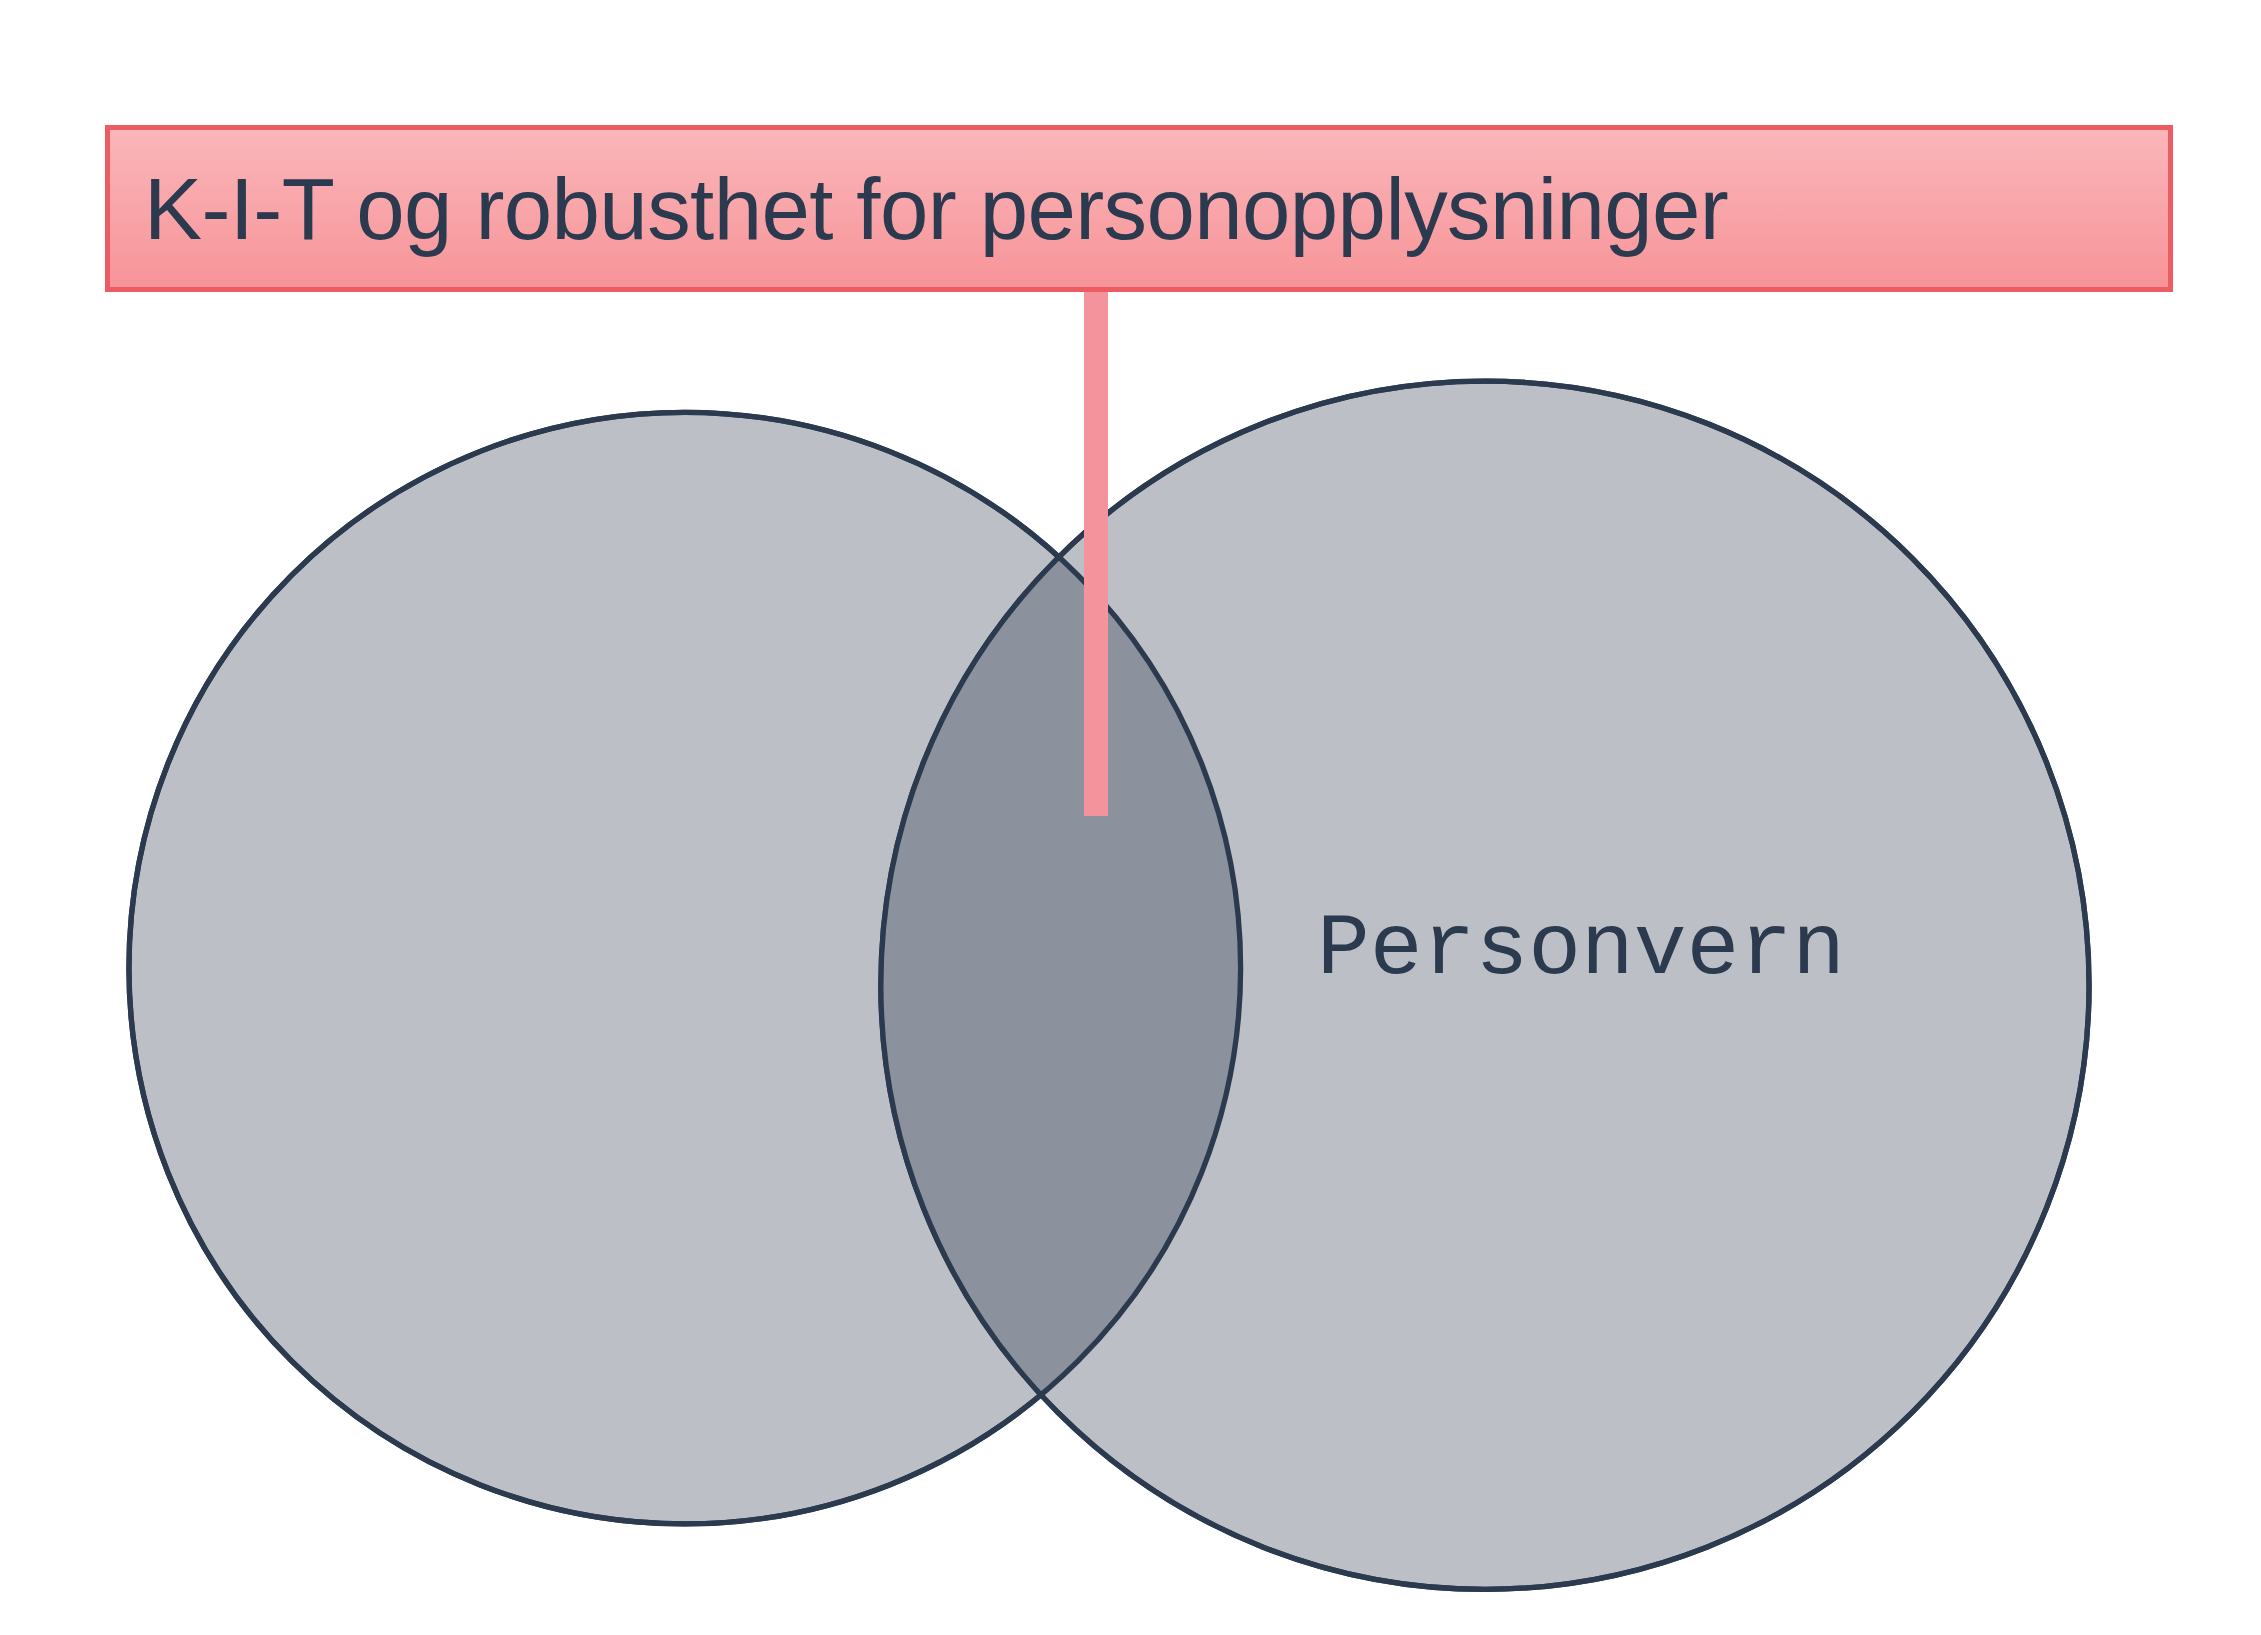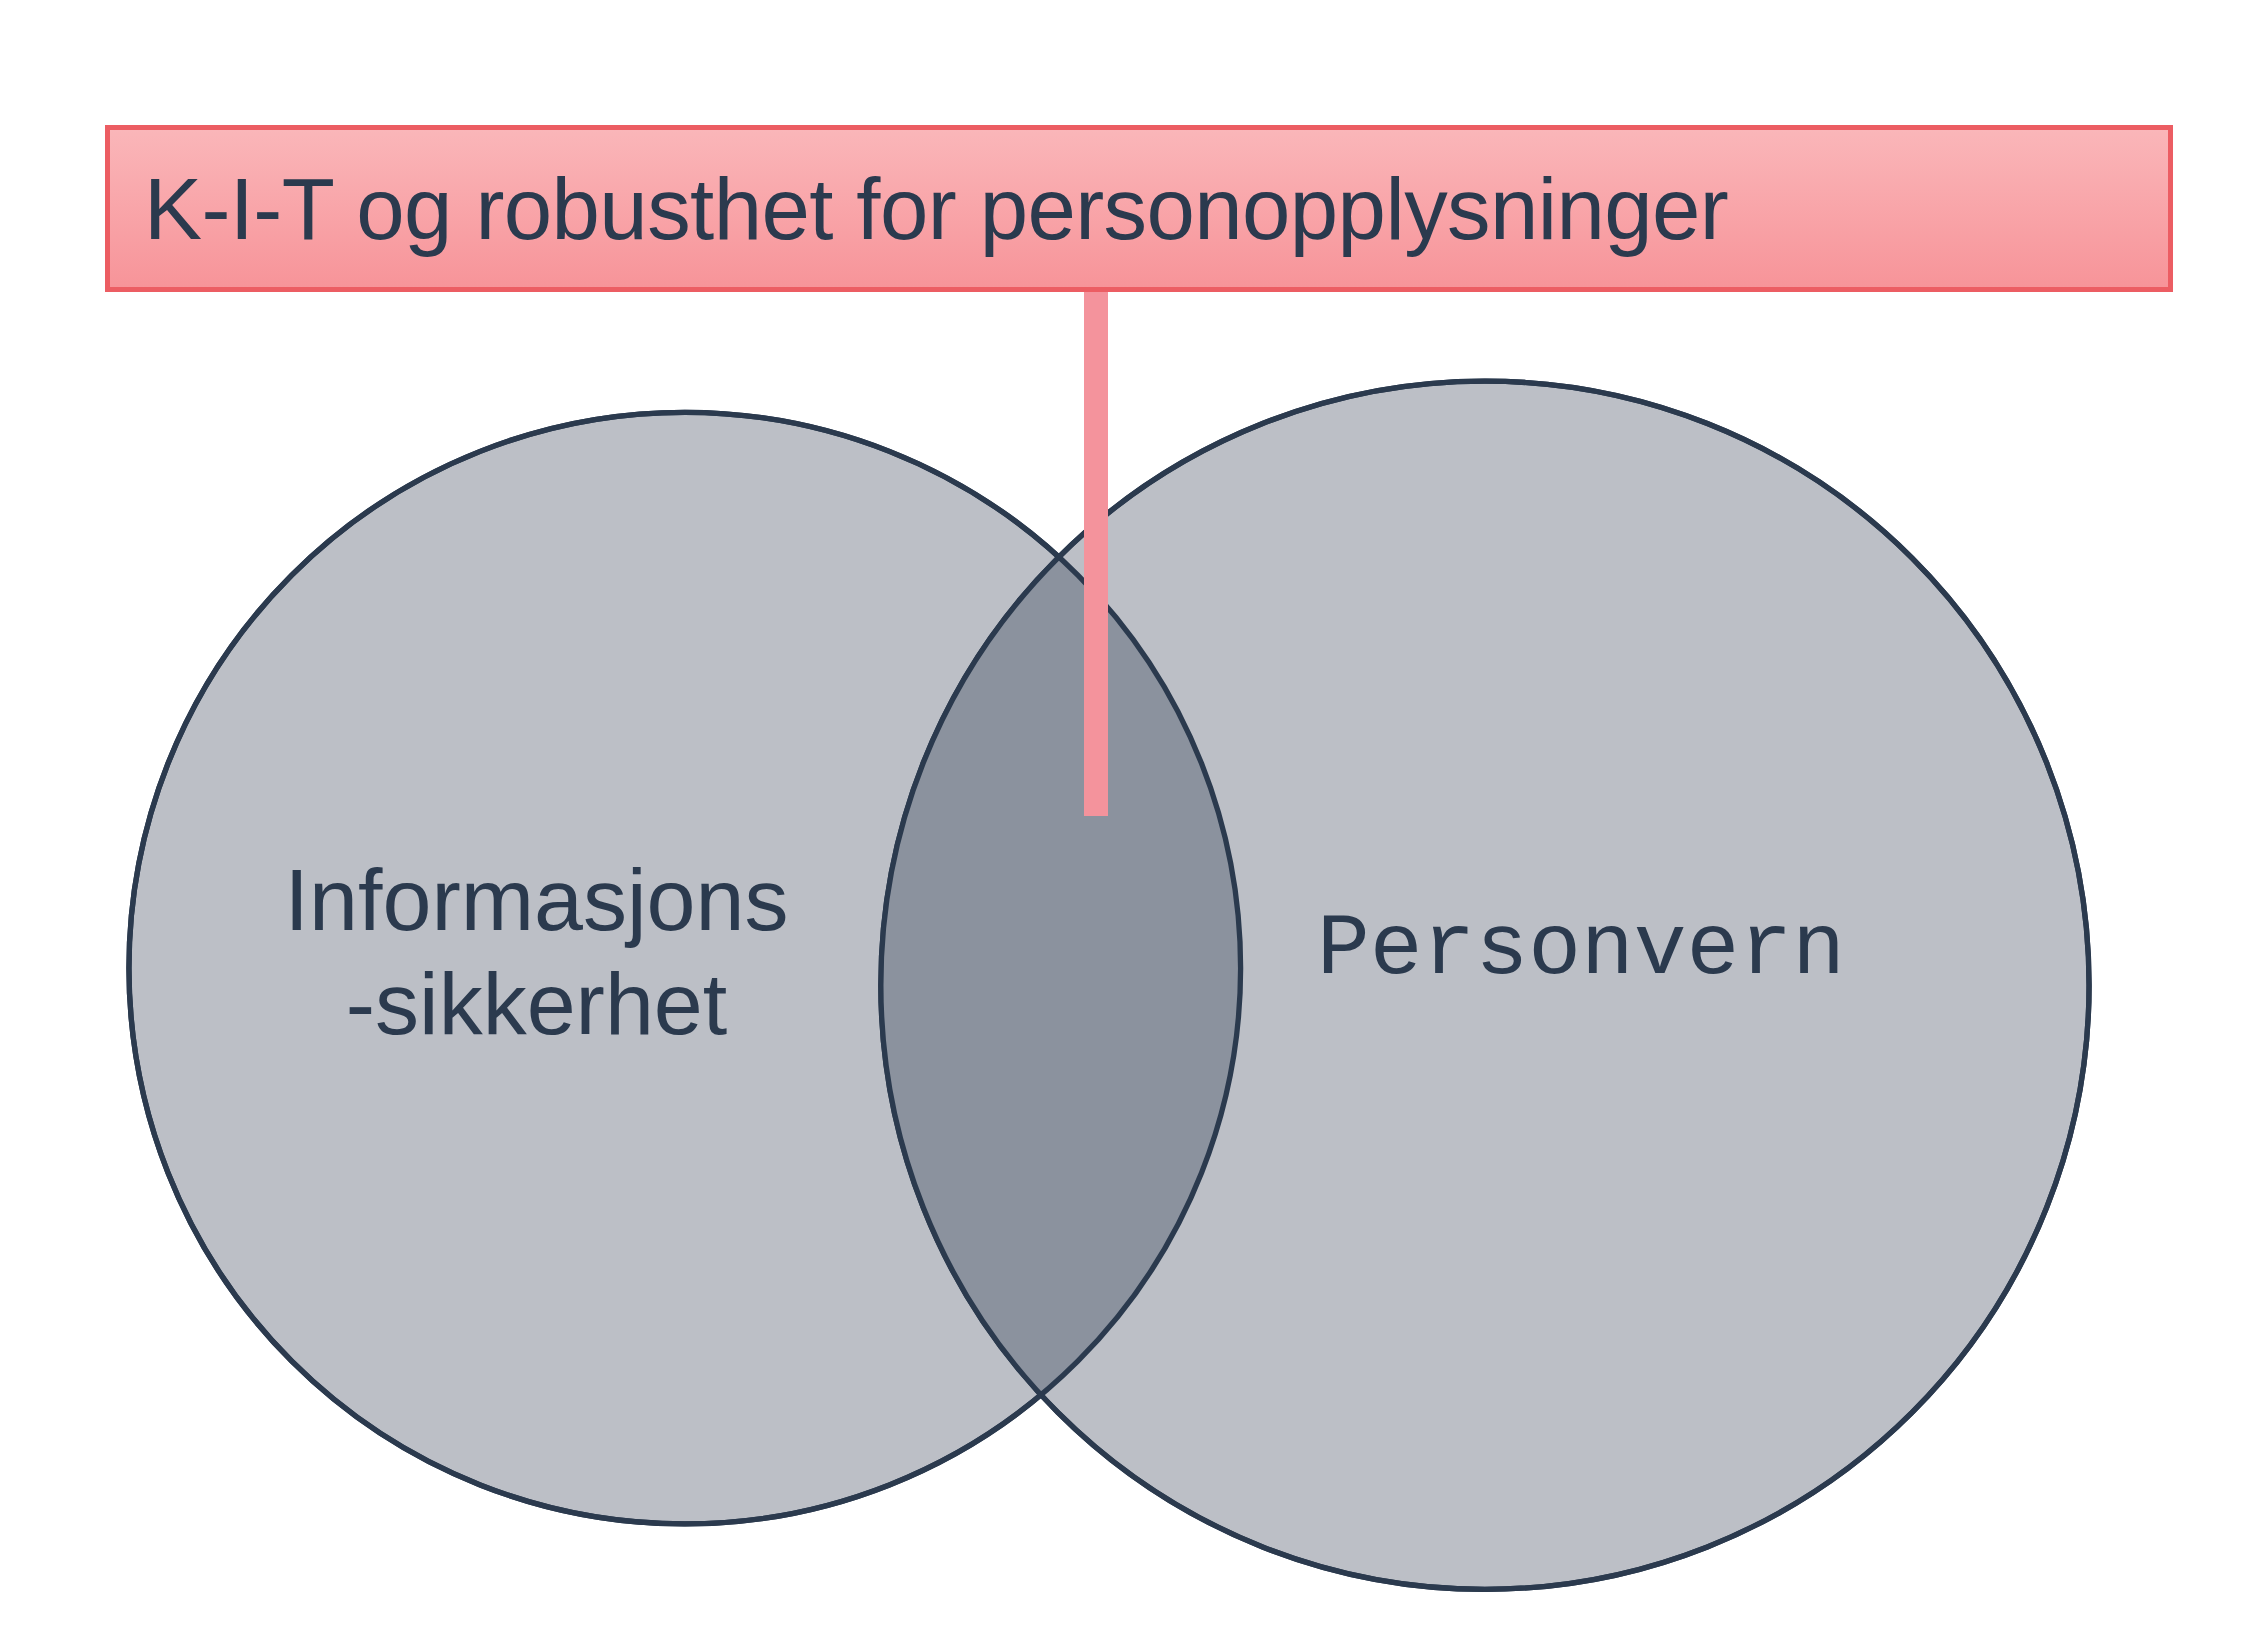--- a/index.html
+++ b/index.html
@@ -112,19 +112,17 @@
     <circle cx="2522" cy="1673" r="1026" fill="#bcbfc6" stroke="#2b3a4e" stroke-width="9"></circle>
 
     <g clip-path="url(#clip-left)">
       <circle cx="2522" cy="1673" r="1026" fill="#8b929e" stroke="none"></circle>
     </g>
 
     <circle cx="1163" cy="1644" r="944" fill="none" stroke="#2b3a4e" stroke-width="9"></circle>
     <circle cx="2522" cy="1673" r="1026" fill="none" stroke="#2b3a4e" stroke-width="9"></circle>
   </svg>
 
-  <div class="circle-label label-left">Informasjons
--sikkerhet</div>
 
   <div class="circle-label label-right">Personvern</div>
 
 </div>
 
 
 </body></html>

